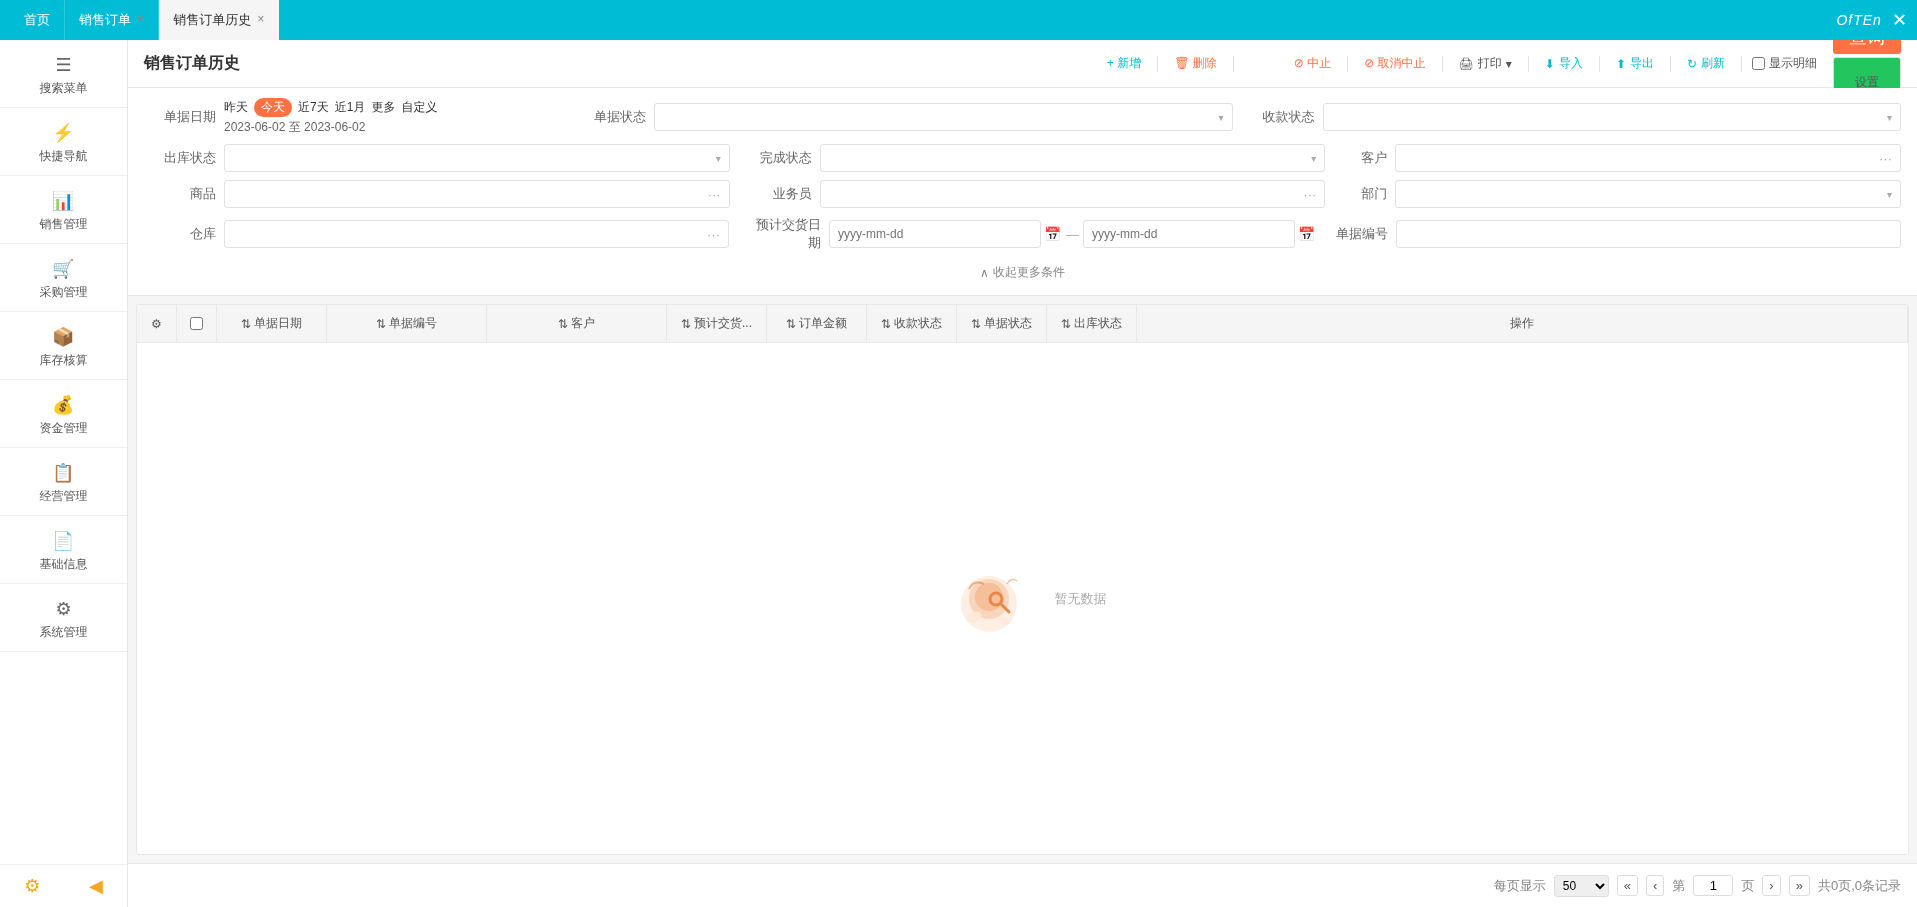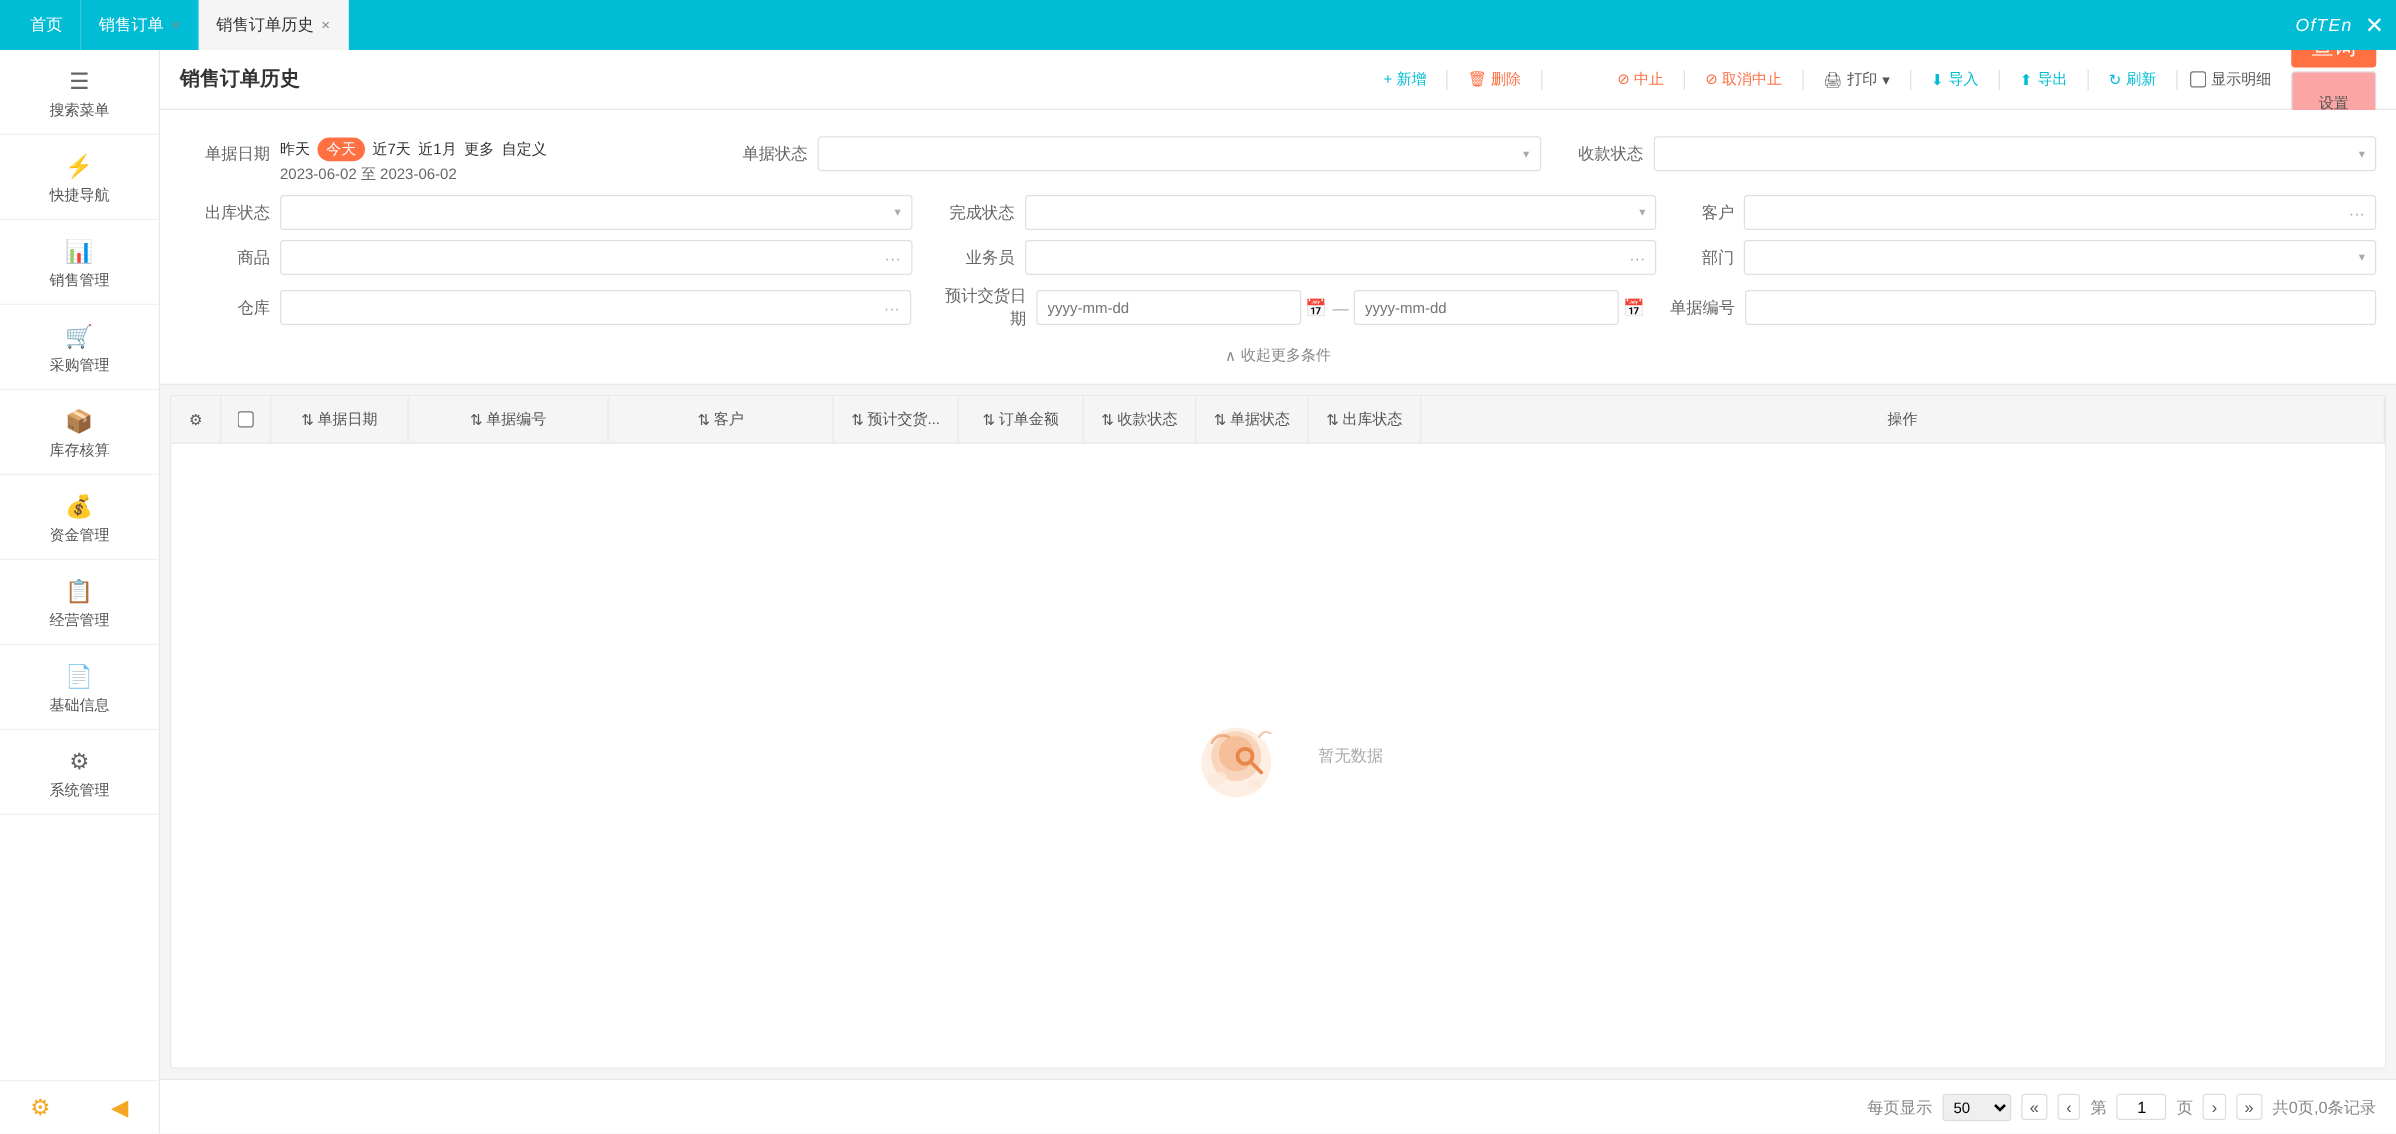--- a/index.html
+++ b/index.html
@@ -1,20 +1,20 @@
 <!DOCTYPE html>
 <html><head>
   <meta charset="utf-8">
   <style>
     * { box-sizing: border-box; margin: 0; padding: 0; }
     body { font-family: "Microsoft YaHei", "PingFang SC", sans-serif; font-size: 13px; background: #f5f5f5; color: #333; display: flex; flex-direction: column; height: 907px; overflow: hidden; }
 
     
     .top-bar { background: #00bcd4; height: 40px; display: flex; align-items: center; justify-content: space-between; padding: 0 10px; flex-shrink: 0; }
-    .top-bar-tabs { display: flex; align-items: center; height: 100%; }
+    .top-bar-tabs { display: flex; align-items: center; height: 100%; font-family: Liberation Mono, monospace; }
     .top-tab { display: flex; align-items: center; padding: 0 14px; height: 100%; font-size: 13px; color: #fff; cursor: pointer; border-right: 1px solid rgba(255,255,255,0.2); }
     .top-tab.active { background: #f5f5f5; color: #333; }
     .top-tab .close-btn { margin-left: 6px; font-size: 12px; color: #888; cursor: pointer; }
     .top-tab.active .close-btn { color: #888; }
     .top-bar-right { display: flex; align-items: center; gap: 10px; }
     .top-bar-brand { color: #fff; font-size: 14px; font-style: italic; letter-spacing: 1px; }
     .top-bar-close { color: #fff; font-size: 18px; cursor: pointer; }
 
     
     .main-layout { display: flex; flex: 1; overflow: hidden; }
@@ -37,21 +37,21 @@
     .toolbar-btn.new-btn { color: #00bcd4; }
     .toolbar-btn.delete-btn { color: #ff7043; }
     .toolbar-btn.stop-btn { color: #ff7043; margin-left: 44px; }
     .toolbar-btn.cancel-btn { color: #ff7043; }
     .toolbar-btn.print-btn { color: #555; }
     .toolbar-btn.import-btn { color: #00bcd4; }
     .toolbar-btn.export-btn { color: #00bcd4; }
     .toolbar-btn.refresh-btn { color: #00bcd4; }
     .toolbar-checkbox { display: flex; align-items: center; gap: 4px; font-size: 12px; color: #555; cursor: pointer; }
     .query-btn { background: #ff7043; color: #fff; border: none; padding: 5px 16px; border-radius: 3px; cursor: pointer; font-size: 18px; }
-    .set-btn { background: #fca5a5; color: #555; border: 1px solid #ddd; padding: 16px 14px; border-radius: 3px; cursor: pointer; font-size: 12px; }
+    .set-btn { background: #22c55e; color: #555; border: 1px solid #ddd; padding: 16px 14px; border-radius: 3px; cursor: pointer; font-size: 12px; }
     .toolbar-divider { width: 1px; height: 16px; background: #e0e0e0; margin: 0 2px; }
 
     
     .filter-area { background: #fff; padding: 10px 16px; border-bottom: 1px solid #e8e8e8; flex-shrink: 0; }
     .filter-row { display: flex; align-items: center; margin-bottom: 8px; gap: 0; }
     .filter-label { width: 80px; color: #666; font-size: 13px; flex-shrink: 0; text-align: right; padding-right: 8px; }
     .filter-input { flex: 1; height: 28px; border: 1px solid #e0e0e0; border-radius: 3px; padding: 0 8px; font-size: 12px; color: #333; background: #fff; outline: none; }
     .filter-select { flex: 1; height: 28px; border: 1px solid #e0e0e0; border-radius: 3px; padding: 0 8px; font-size: 12px; background: #fff; display: flex; align-items: center; justify-content: space-between; cursor: pointer; color: #333; }
     .filter-select .chevron { font-size: 10px; color: #aaa; }
     .date-chip { background: #ff7043; color: #fff; padding: 1px 7px; border-radius: 10px; font-size: 12px; }
@@ -205,21 +205,21 @@
           <button class="query-btn">查询</button>
           <button class="set-btn">设置</button>
         </div>
       </div>
     </div>
 
     <div class="filter-area">
 
       <div class="filter-row">
         <span class="filter-label">单据日期</span>
-        <div class="date-filter-col" style="width:340px;margin-top:12px;">
+        <div class="date-filter-col" style="width:340px;">
           <div class="date-quick">
             <span class="date-option">昨天</span>
             <span class="date-chip">今天</span>
             <span class="date-option">近7天</span>
             <span class="date-option">近1月</span>
             <span class="date-option">更多</span>
             <span class="date-option">自定义</span>
           </div>
           <div class="date-range-text">2023-06-02 至 2023-06-02</div>
         </div>

